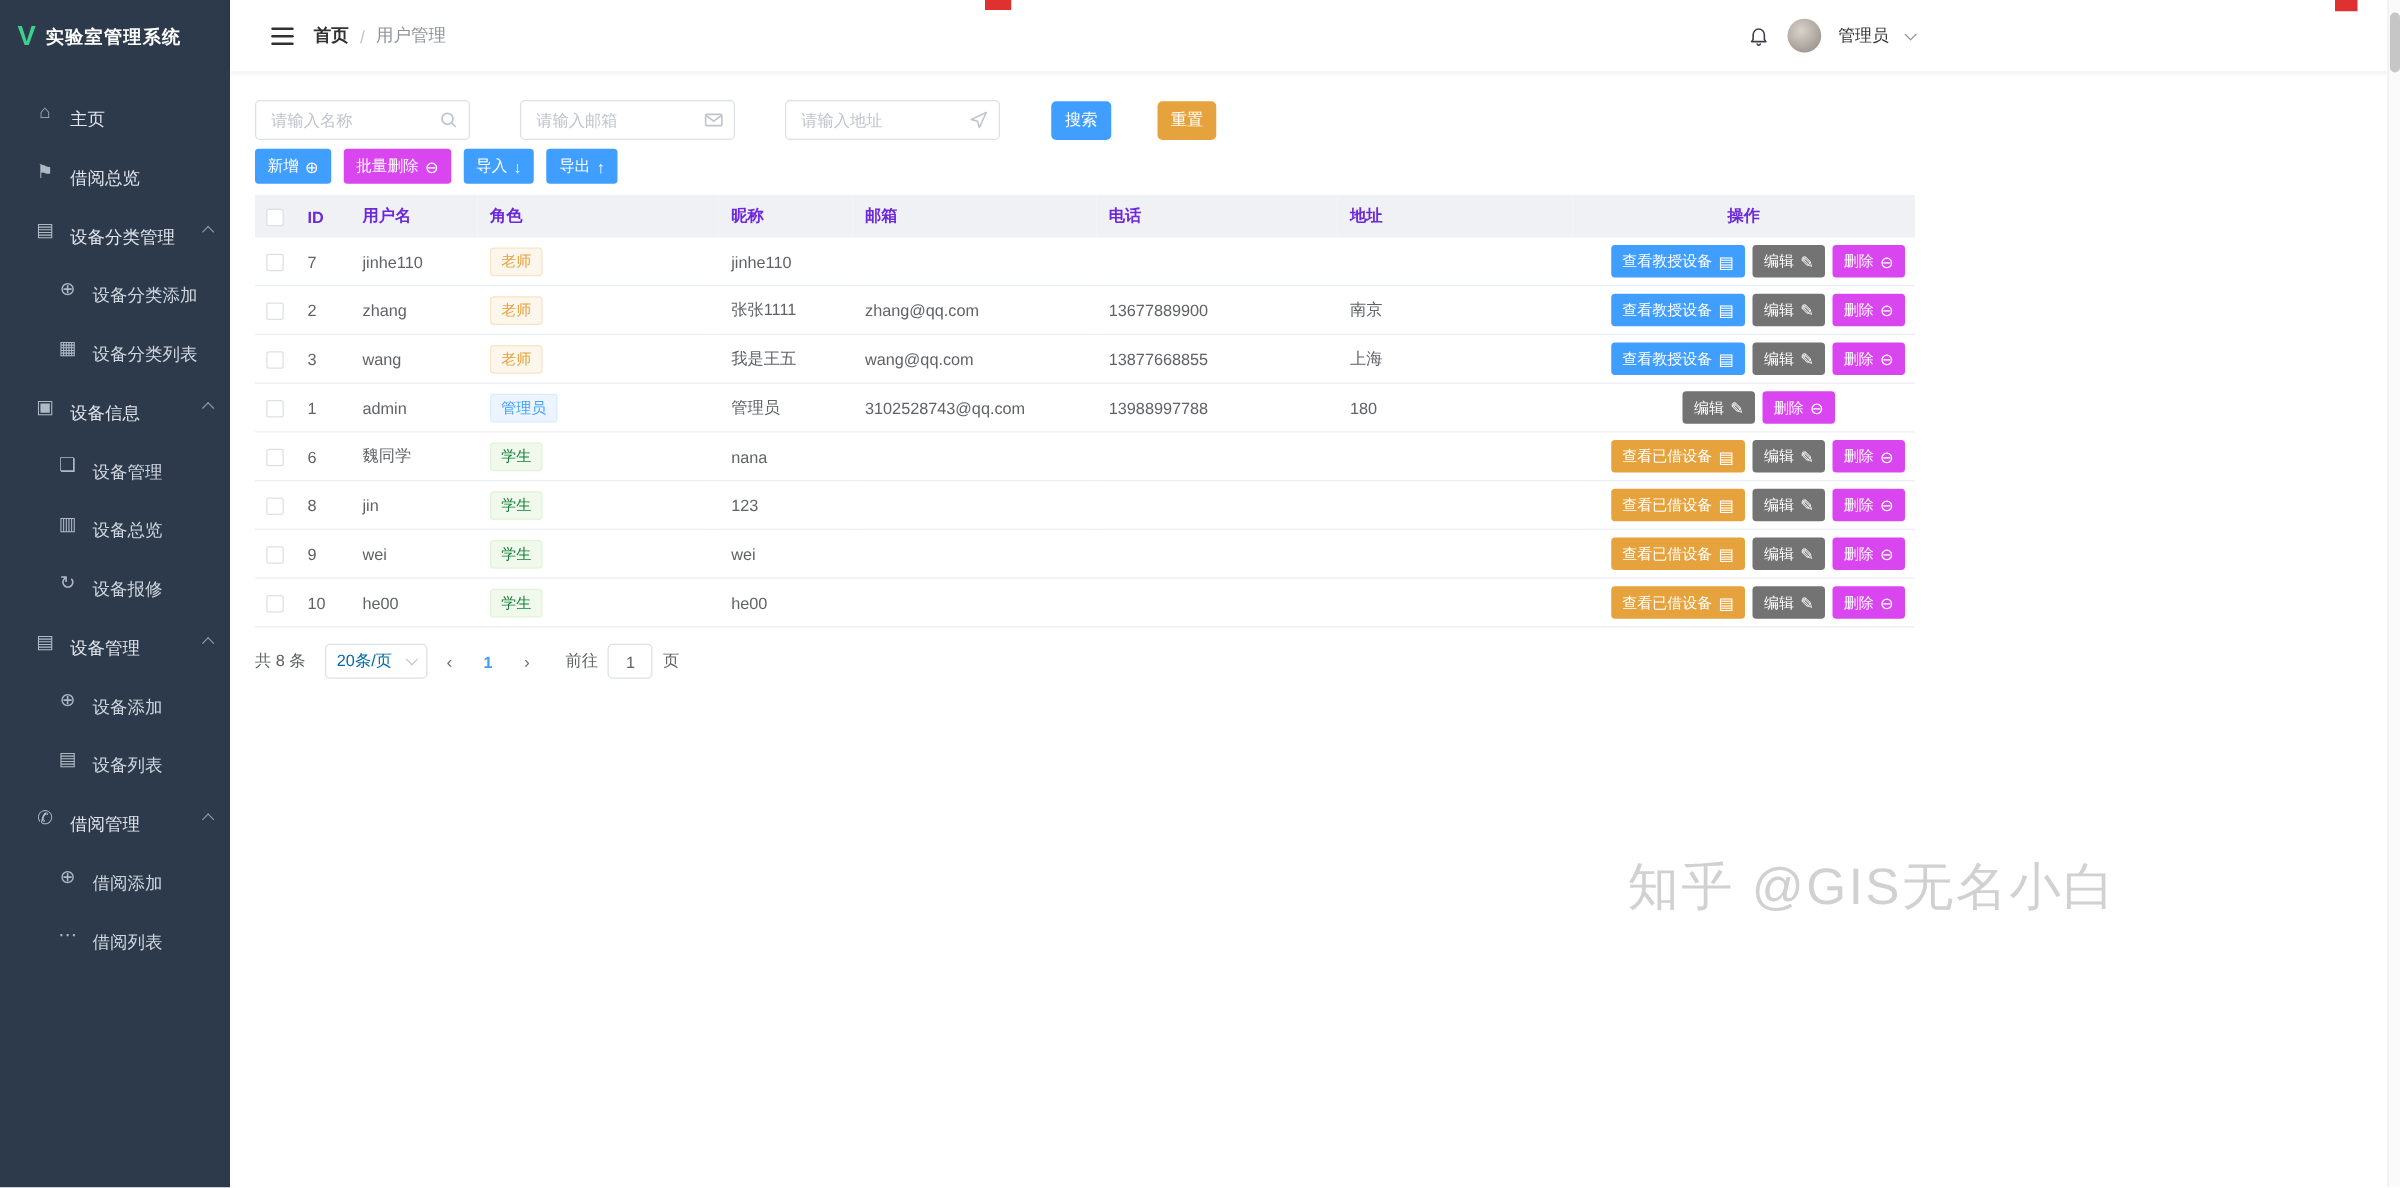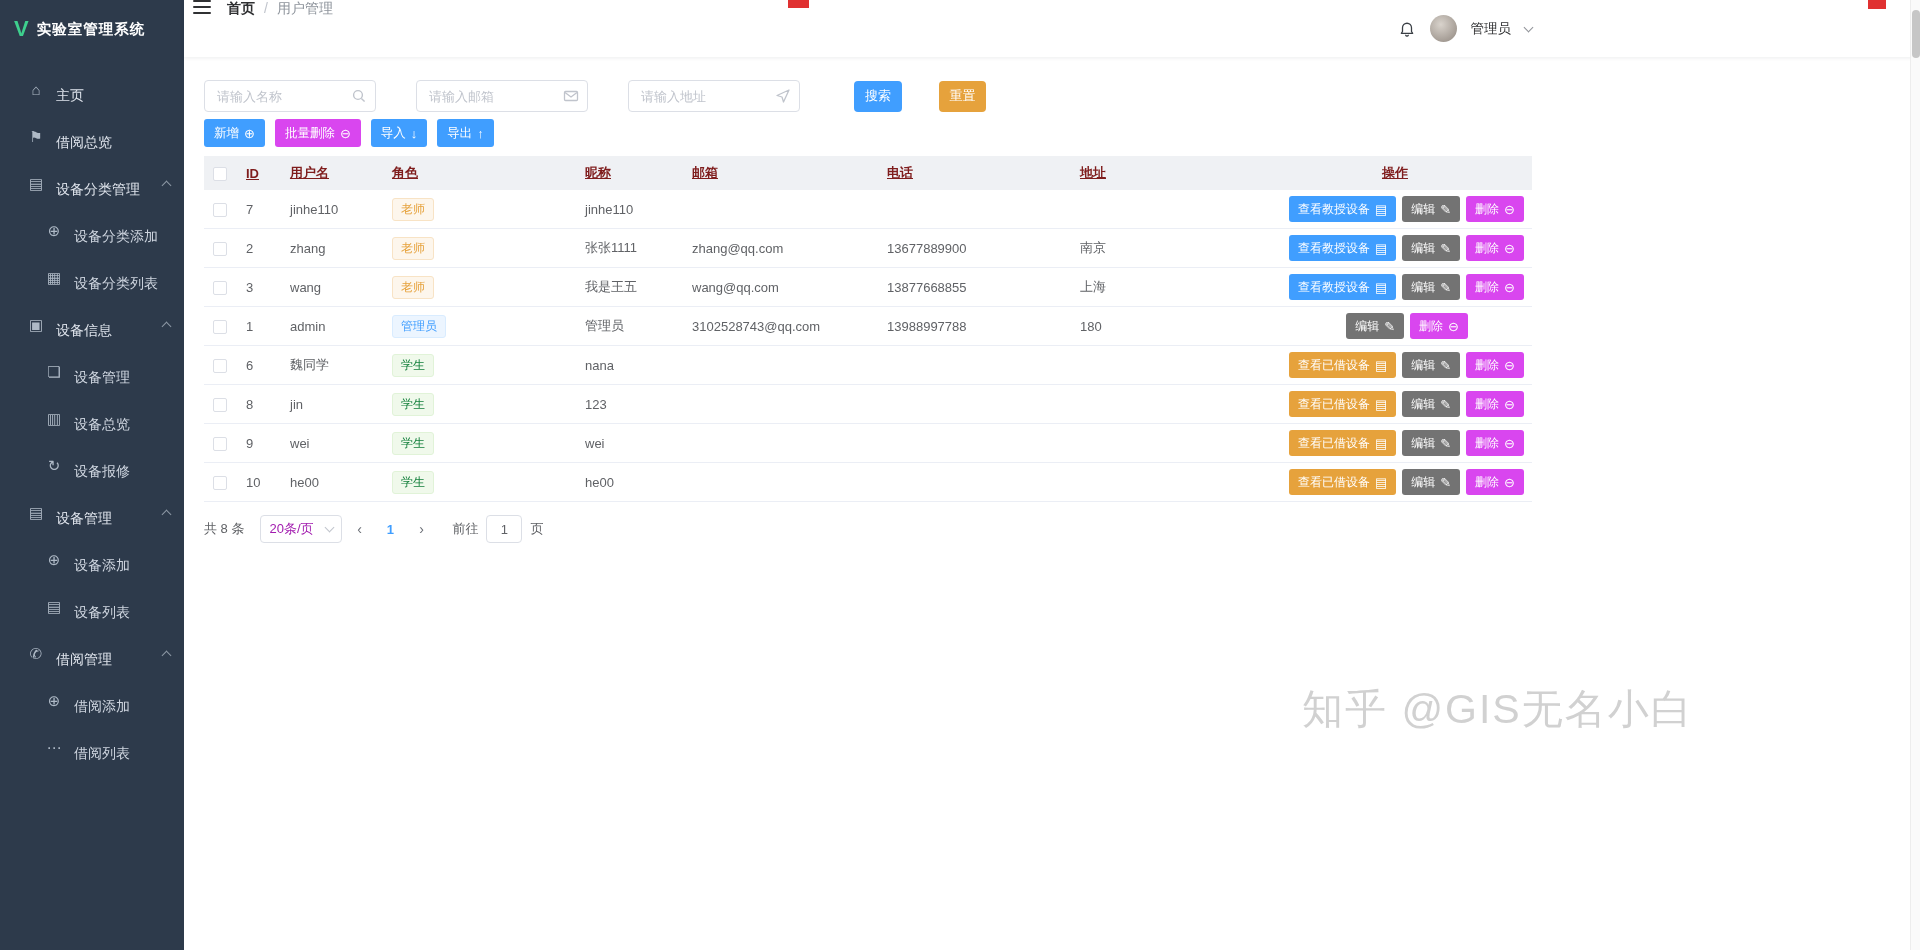--- a/index.html
+++ b/index.html
@@ -19,22 +19,22 @@
   .mi-icon { width:20px; margin-right:10px; font-size:15px; color:#aeb9c6; text-align:center; }
   .mi-label { flex:1; white-space:nowrap;margin-top:12px; }
   .chev { display:inline-block; width:7px; height:7px;
     border-right:1.5px solid currentColor; border-bottom:1.5px solid currentColor; }
   .chev.up { transform:rotate(-135deg); margin-top:4px; }
   .chev.down { transform:rotate(45deg); margin-bottom:3px; }
   .menu-item .chev { color:#8d98a5; }
 
   
   .main { flex:1; position:relative; background:#fff; }
-  .topbar { position:relative; height:57px; background:#fff; display:flex; align-items:flex-start;
-    padding-left:9px; box-shadow:0 1px 4px rgba(0,21,41,.08); }
+  .topbar { position:relative; height:57px; background:#fff; display:flex; align-items:center;
+    padding-left:33px; box-shadow:0 1px 4px rgba(0,21,41,.08); }
   .hamburger { width:18px; height:14px; display:inline-flex; flex-direction:column;
     justify-content:space-between; margin-right:16px; cursor:pointer; }
   .hamburger i { display:block; height:2px; background:#303133; border-radius:1px; }
   .crumb-home { font-size:14px; font-weight:bold; color:#303133; cursor:pointer; }
   .crumb-sep { margin:0 9px; color:#c0c4cc; font-size:14px; }
   .crumb-cur { font-size:14px; color:#8d939b; }
   .user-cluster { position:absolute; right:388px; top:0; height:57px; display:flex; align-items:center; gap:14px; }
   .bell { display:inline-flex; cursor:pointer; }
   .avatar { width:27px; height:27px; border-radius:50%;
     background:radial-gradient(circle at 40% 35%, #d9d3cc, #8f867e); cursor:pointer; }
@@ -47,32 +47,32 @@
   .f-input { position:relative; width:172px; height:32px; margin-right:16px; }
   .f-input input { width:100%; height:100%; border:1px solid #dcdfe6; border-radius:4px;
     padding:0 30px 0 12px; font-size:13px; color:#606266; outline:none;
     font-family:inherit; }
   .f-input input::placeholder { color:#c0c4cc; }
   .f-ic { position:absolute; right:9px; top:8px; width:16px; height:16px; color:#c0c4cc; }
   .btn { border:none; color:#fff; border-radius:4px; font-size:13px; cursor:pointer;
     display:inline-flex; align-items:center; justify-content:center; gap:5px; font-family:inherit; }
   .btn-blue { background:#409eff; } .btn-red { background:#d946ef; }
   .btn-green { background:#737373; } .btn-orange { background:#e6a23c;justify-content:center; }
-  .f-search { width:48px; height:31px; margin-left:14px; }
+  .f-search { width:48px; height:31px; margin-left:1px; }
   .f-reset { width:47px; height:31px; margin-left:13px; }
   .toolbar-row { display:flex; align-items:center; gap:10px; margin-top:7px; }
   .toolbar-row .btn { height:28px; padding:0 10px; font-size:12.5px; border-radius:3px; }
   .btn-ic { font-size:13px; line-height:1; }
 
   
   .table-wrap { margin-top:9px; width:1328px; border-bottom:1px solid #ebeef5; }
   table { width:100%; border-collapse:collapse; table-layout:fixed; }
   thead tr { background:#eff1f4; height:34px; }
-  th { font-size:13px; color:#7f1d1d; font-weight:bold; text-align:left; padding-left:10px;
-    white-space:nowrap;text-decoration:underline; }
+  th { font-size:13px; color:#6d28d9; font-weight:bold; text-align:left; padding-left:10px;
+    white-space:nowrap; }
   th.col-actions { text-align:center; padding-left:0; }
   th.col-check, td.col-check { padding-left:0; text-align:center; }
   tbody tr { height:38px; border-bottom:1px solid #ebeef5; }
   tbody tr:last-child { border-bottom:none; }
   td { font-size:13px; color:#606266; padding-left:10px; white-space:nowrap; overflow:hidden; }
   .cbx { display:inline-block; width:14px; height:14px; border:1px solid #dcdfe6;
     border-radius:2px; background:#fff; vertical-align:middle; cursor:pointer; }
   .tag { display:inline-block; padding:2px 8px; font-size:12px; border-radius:3px; border:1px solid; }
   .tag-orange { color:#e6a23c; background:#fdf6ec; border-color:#f8e3c5; }
   .tag-blue { color:#409eff; background:#ecf5ff; border-color:#d9ecff; }
@@ -82,21 +82,21 @@
   .cell-actions.actions-admin { padding-right:64px; }
   .row-btn { border:none; color:#fff; border-radius:3px; height:26px; padding:0 9px;
     font-size:12px; cursor:pointer; display:inline-flex; align-items:center; gap:5px;
     font-family:inherit; white-space:nowrap; }
 
   
   .pagination { display:flex; align-items:center; margin-top:13px; font-size:13px; color:#606266; }
   .pg-total { margin-right:16px; }
   .pg-size { display:inline-flex; align-items:center; justify-content:space-between;
     width:82px; height:28px; border:1px solid #dcdfe6; border-radius:4px; padding:0 8px;
-    cursor:pointer; color:#a21caf; }
+    cursor:pointer; color:#0369a1; }
   .pg-size .chev { color:#c0c4cc; }
   .pg-arrow { width:30px; text-align:center; font-size:14px; color:#6b6f76; cursor:pointer; margin:0 2px; }
   .pg-num { width:28px; text-align:center; color:#409eff; font-weight:bold; cursor:pointer; }
   .pg-goto-label { margin:0 8px 0 14px; }
   .pg-goto-input { width:36px; height:28px; border:1px solid #dcdfe6; border-radius:4px;
     text-align:center; font-size:13px; color:#606266; outline:none; font-family:inherit; }
   .pg-unit { margin-left:8px; }
 
   
   .watermark { position:absolute; left:1118px; top:682px; font-size:41px; color:#c9c9c9;

